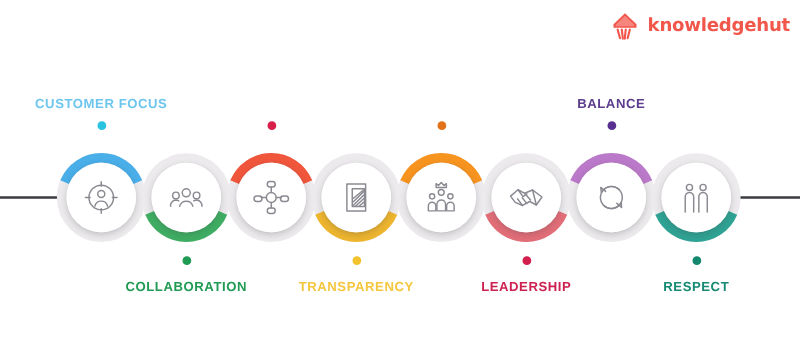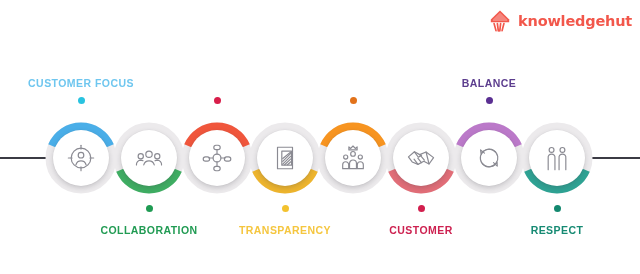--- a/index.html
+++ b/index.html
@@ -277,21 +277,21 @@
           <path d="M2.6 14.8 L9 9.4 L14.6 12.4 L21.4 9.6 L29.4 15.6 L24.6 22.4 L19 19.4 L12.8 22.8 L6.6 20.2 Z"></path>
           <path d="M9 9.4 L13.2 15.2 L16.6 13"></path>
           <path d="M14.6 12.4 L19.6 18.2"></path>
           <path d="M12.8 22.8 L8.6 17.2"></path>
           <path d="M16.4 21 L12.6 16.2"></path>
           <path d="M21.4 9.6 L24.6 22.4"></path>
         </svg>
       </div>
     </div>
   </div>
-  <div class="label bottom" style="left:331px;color:#cd2150">CUSTOMER</div>
+  <div class="label bottom" style="left:331px;color:#cd2150">LEADERSHIP</div>
   <div class="dot bottom" style="left:417.5px;background:#d21f4e"></div>
 
   <div class="node" id="node-6" style="left:453px">
     <div class="ring-wrap">
       <svg class="ring" viewBox="0 0 72 72">
         <circle cx="36" cy="36" r="31" fill="none" stroke="#eceaec" stroke-width="9"></circle>
         <path d="M 7.4 24 A 31 31 0 0 1 64.6 24" fill="none" stroke="#bb79c9" stroke-width="9" stroke-linecap="butt"></path>
       </svg>
       <div class="disc">
         <svg class="glyph" viewBox="0 0 32 32">

